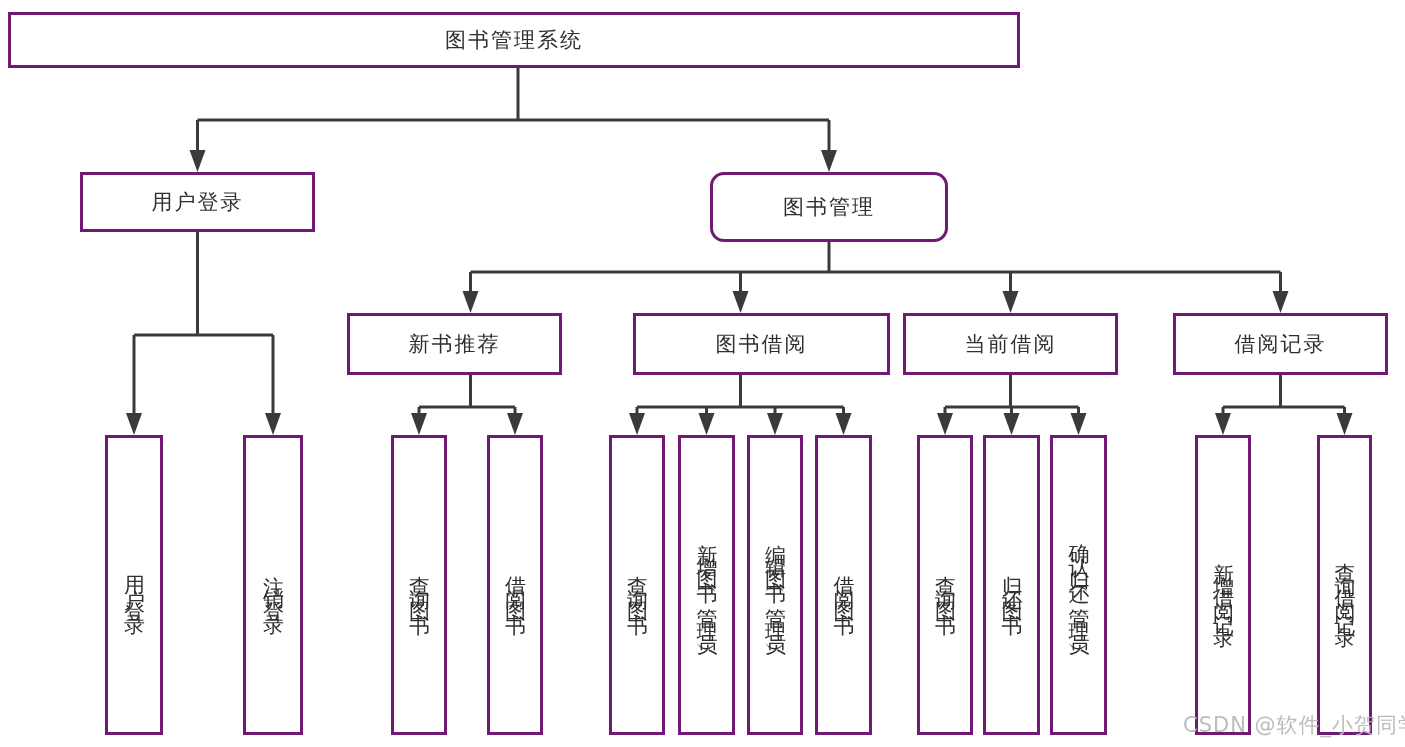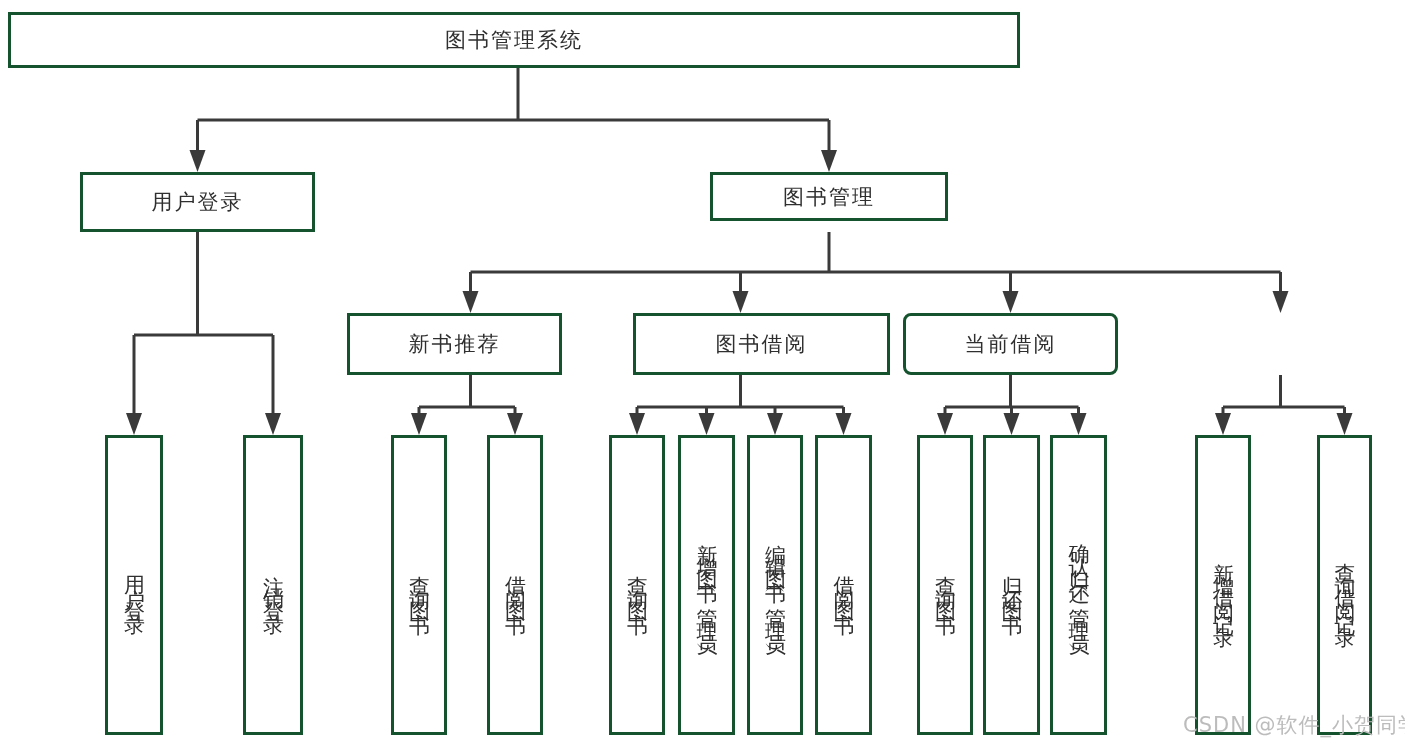--- a/index.html
+++ b/index.html
@@ -12,21 +12,21 @@
     color: #2f2f2f;
     overflow: hidden;
   }
   .wires { position: absolute; left: 0; top: 0; z-index: 0; }
   .wires path { stroke: #3a3a3a; stroke-width: 3; fill: none; }
   .wires polygon { fill: #3a3a3a; }
   .node {
     position: absolute;
     box-sizing: border-box;
     background: #ffffff;
-    border: 3px solid #14532d;
+    border: 3px solid #701a75;
     display: flex;
     align-items: center;
     justify-content: center;
     z-index: 1;
   }
   .h-label {
     font-size: 21px;
     letter-spacing: 2px;
     white-space: nowrap;
   }
@@ -109,32 +109,35 @@
       <polygon points="1336.5,413 1352.5,413 1344.5,435"></polygon>
   </svg>
 
   <div class="node" style="left:8px; top:12px; width:1012px; height:56px;">
     <span class="h-label">图书管理系统</span>
   </div>
 
   <div class="node" style="left:80px; top:172px; width:235px; height:60px;">
     <span class="h-label">用户登录</span>
   </div>
-  <div class="node" style="left:710px; top:172px; width:238px; height:49px;">
+  <div class="node" style="left:710px; top:172px; width:238px; height:70px;border-radius:14px;">
     <span class="h-label">图书管理</span>
   </div>
 
   <div class="node" style="left:347px; top:313px; width:215px; height:62px;">
     <span class="h-label">新书推荐</span>
   </div>
   <div class="node" style="left:633px; top:313px; width:257px; height:62px;">
     <span class="h-label">图书借阅</span>
   </div>
-  <div class="node" style="left:903px; top:313px; width:215px; height:62px;border-radius:8px;">
+  <div class="node" style="left:903px; top:313px; width:215px; height:62px;">
     <span class="h-label">当前借阅</span>
+  </div>
+  <div class="node" style="left:1173px; top:313px; width:215px; height:62px;">
+    <span class="h-label">借阅记录</span>
   </div>
 
   <div class="node" style="left:105px; top:435px; width:58px; height:300px;">
     <span class="v-text">用户登录</span>
   </div>
   <div class="node" style="left:243px; top:435px; width:60px; height:300px;">
     <span class="v-text">注销登录</span>
   </div>
 
   <div class="node" style="left:391px; top:435px; width:56px; height:300px;">

